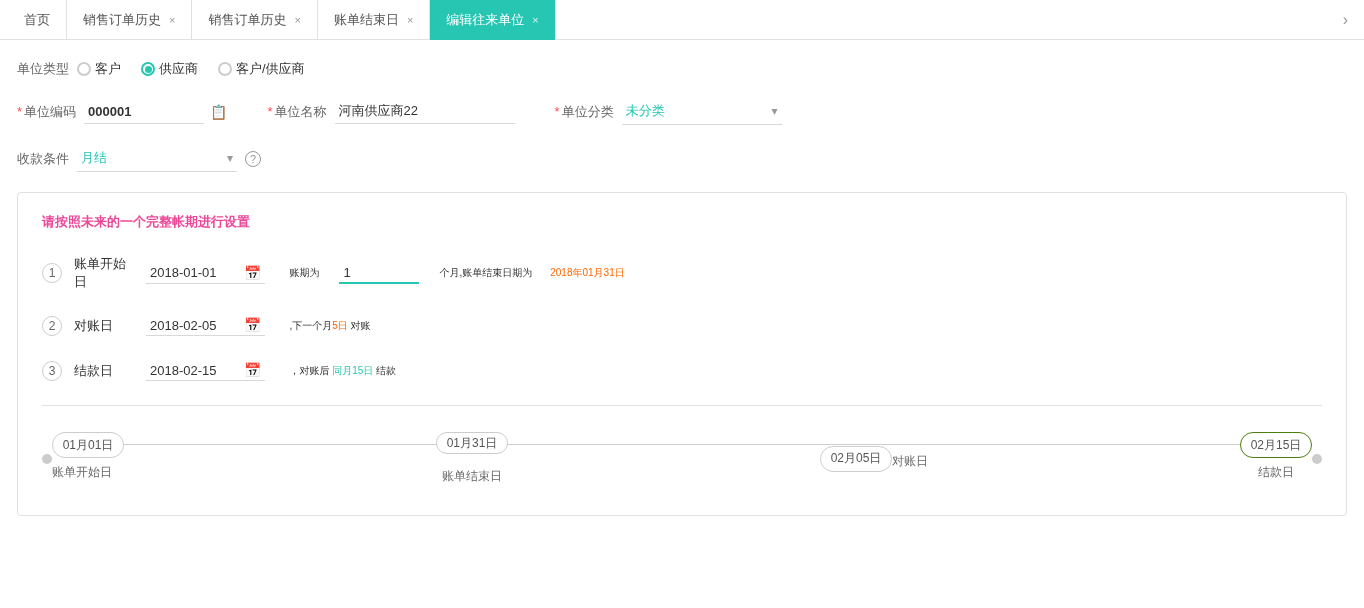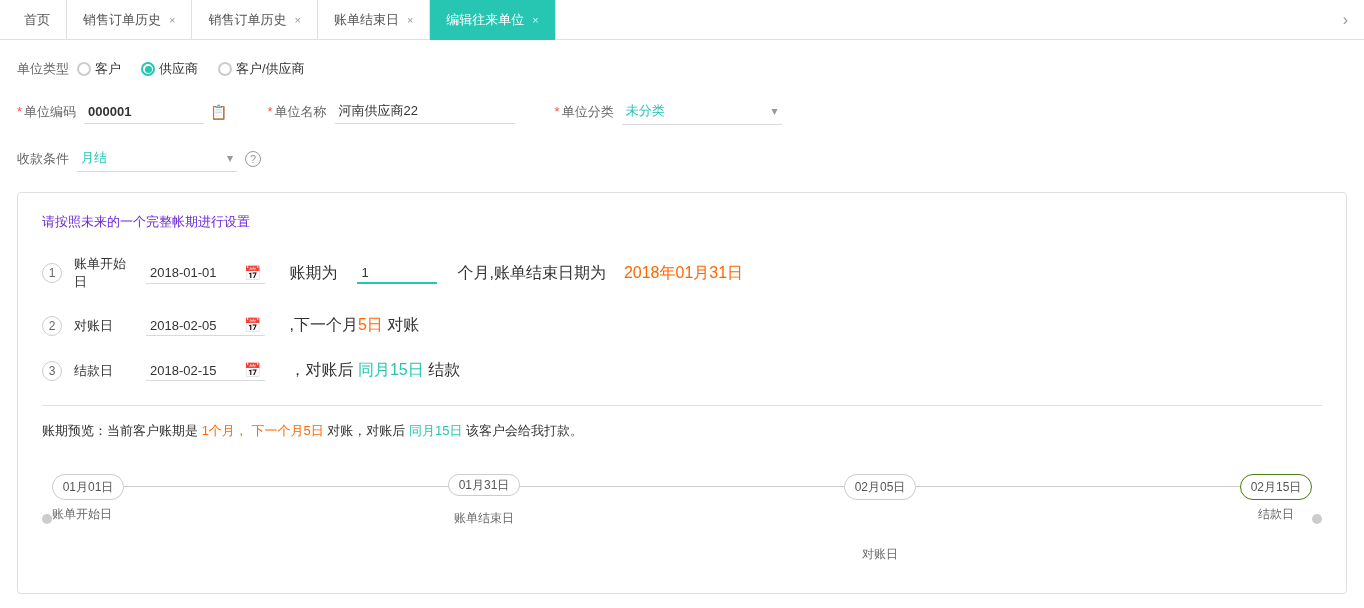--- a/index.html
+++ b/index.html
@@ -167,22 +167,23 @@
     
     .card-box {
       border: 1px solid #e0e0e0;
       border-radius: 4px;
       padding: 20px 24px;
       margin-top: 0;
     }
 
     .card-title {
       font-size: 13px;
-      color: #6d28d9;
+      color: #ec4899;
       margin-bottom: 24px;
+      font-weight: bold;
     }
 
     
     .setting-row {
       display: flex;
       align-items: center;
       margin-bottom: 24px;
       gap: 12px;
     }
     .row-num {
@@ -226,21 +227,21 @@
       border: none;
       border-bottom: 2px solid #26c6b2;
       outline: none;
       font-size: 13px;
       color: #333;
       width: 80px;
       padding: 2px 4px;
       background: transparent;
     }
     .desc-text {
-      font-size: 16px;
+      font-size: 10px;
       color: #333;
     }
     .highlight-orange {
       color: #ff6600;
       font-weight: 500;
     }
     .highlight-teal {
       color: #26c6b2;
       font-weight: 500;
     }
@@ -366,49 +367,41 @@
       <span class="row-num">3</span>
       <span class="row-label">结款日</span>
       <div class="date-input-wrap">
         <input class="date-input" type="text" value="2018-02-15" style="">
         <span class="calendar-icon">📅</span>
       </div>
       <span class="desc-text" style="margin-left:12px;">，对账后 <span class="highlight-teal">同月15日</span> 结款</span>
     </div>
 
     <div class="preview-section">
-      <div class="preview-text">
-        <span>账期预览：当前客户账期是 </span>
-        <span class="highlight-orange">1个月，</span>
-        <span class="highlight-orange">下一个月5日</span>
-        <span> 对账，对账后 </span>
-        <span class="highlight-teal">同月15日</span>
-        <span> 该客户会给我打款。</span>
-      </div>
 
       <div style="display:flex; align-items:center; position:relative; padding: 10px 0;">
         <div style="position:absolute; top:22px; left:10px; right:10px; height:1px; background:#ccc; z-index:0;"></div>
         <div style="width:10px;height:10px;border-radius:50%;background:#ccc;flex-shrink:0;position:relative;z-index:1;"></div>
         <div style="display:flex; justify-content:space-between; flex:1; position:relative; z-index:1;">
 
           <div style="display:flex;flex-direction:column;">
             <div style="width:72px;height:26px;border:1px solid #ccc;border-radius:13px;display:flex;align-items:center;justify-content:center;font-size:12px;color:#555;background:#fff;">
               <span>01月01日</span>
             </div>
             <div style="margin-top:6px;font-size:12px;color:#666;">账单开始日</div>
           </div>
 
           <div style="display:flex;flex-direction:column;align-items:center;">
             <div style="width:72px;height:22px;border:1px solid #ccc;border-radius:13px;display:flex;align-items:center;justify-content:center;font-size:12px;color:#555;background:#fff;">
               <span>01月31日</span>
             </div>
             <div style="margin-top:14px;font-size:12px;color:#666;">账单结束日</div>
           </div>
 
-          <div style="display:flex;flex-direction:column;align-items:center;gap:40px;">
+          <div style="display:flex;align-items:center;">
             <div style="width:72px;height:26px;border:1px solid #ccc;border-radius:13px;display:flex;align-items:center;justify-content:center;font-size:12px;color:#555;background:#fff;">
               <span>02月05日</span>
             </div>
             <div style="margin-top:6px;font-size:12px;color:#666;">对账日</div>
           </div>
 
           <div style="display:flex;flex-direction:column;align-items:center;">
             <div style="width:72px;height:26px;border:1px solid #4d7c0f;border-radius:13px;display:flex;align-items:center;justify-content:center;font-size:12px;color:#555;background:#fff;">
               <span>02月15日</span>
             </div>

